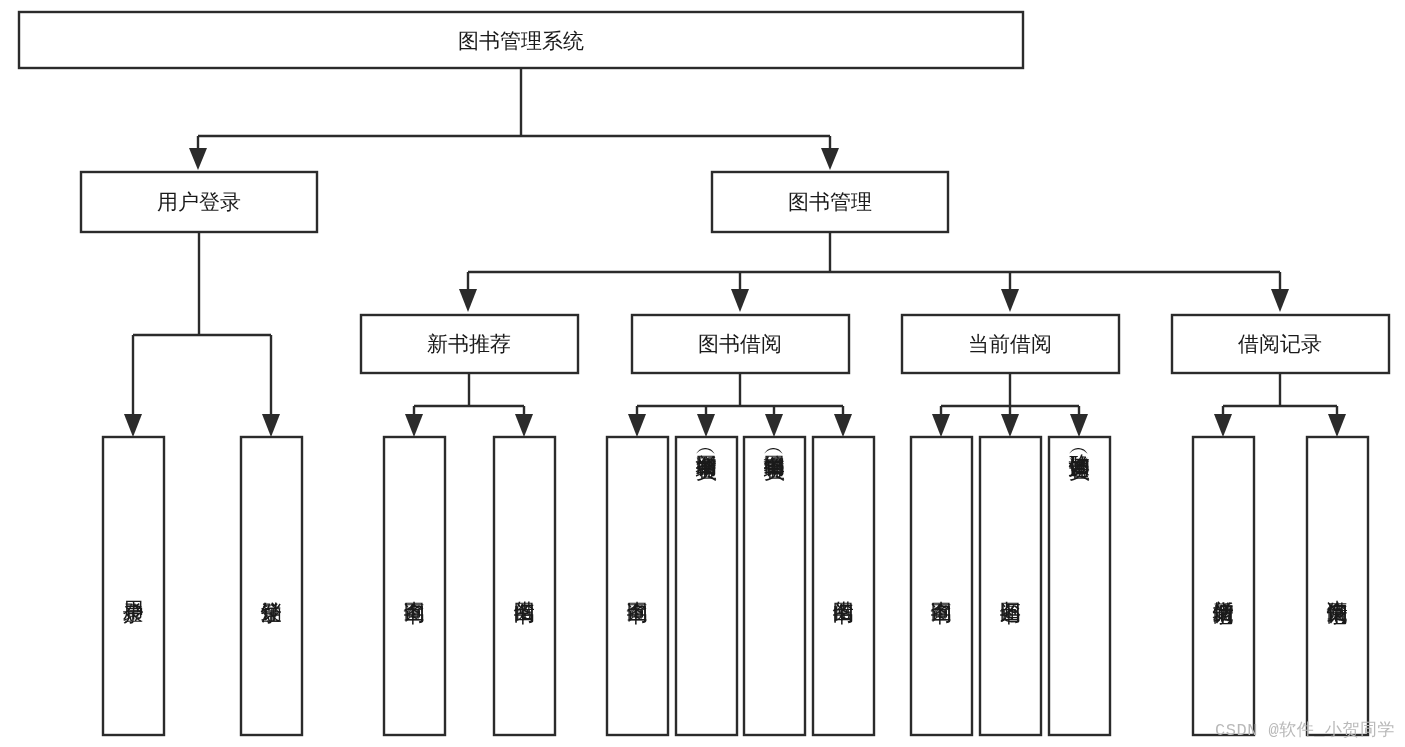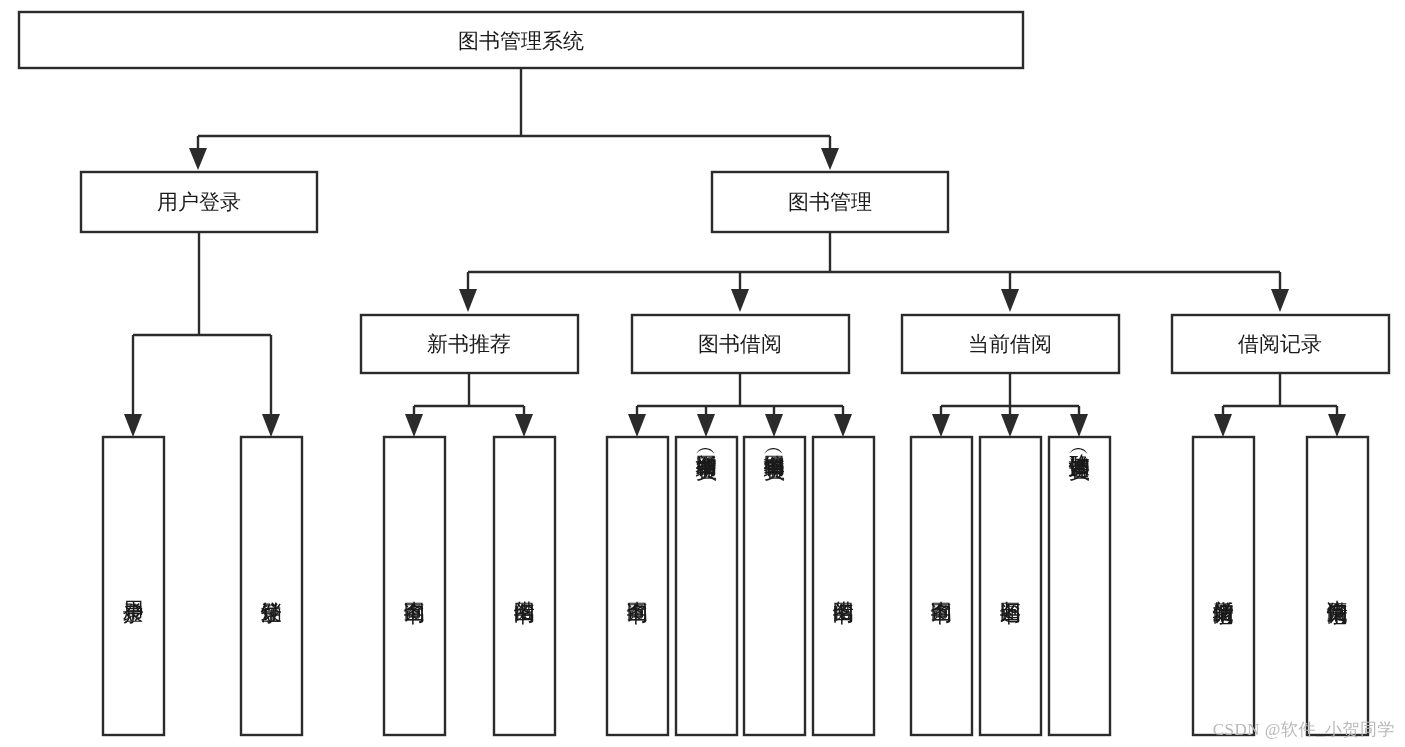--- a/index.html
+++ b/index.html
@@ -64,21 +64,21 @@
     line-height: 1.12;
     color: #1a1a1a;
     letter-spacing: 1px;
     white-space: nowrap;
     text-align: center;
   }
   .watermark {
     position: absolute;
     right: 10px;
     bottom: 6px;
-    font-family: Liberation Serif, serif;
+    font-family: Liberation Mono, monospace;
     font-size: 17px;
     color: #b9b9b9;
     white-space: nowrap;
     letter-spacing: 0.5px;
   }
 </style>
 </head>
 <body>
 
 <div id="diagram-root">

